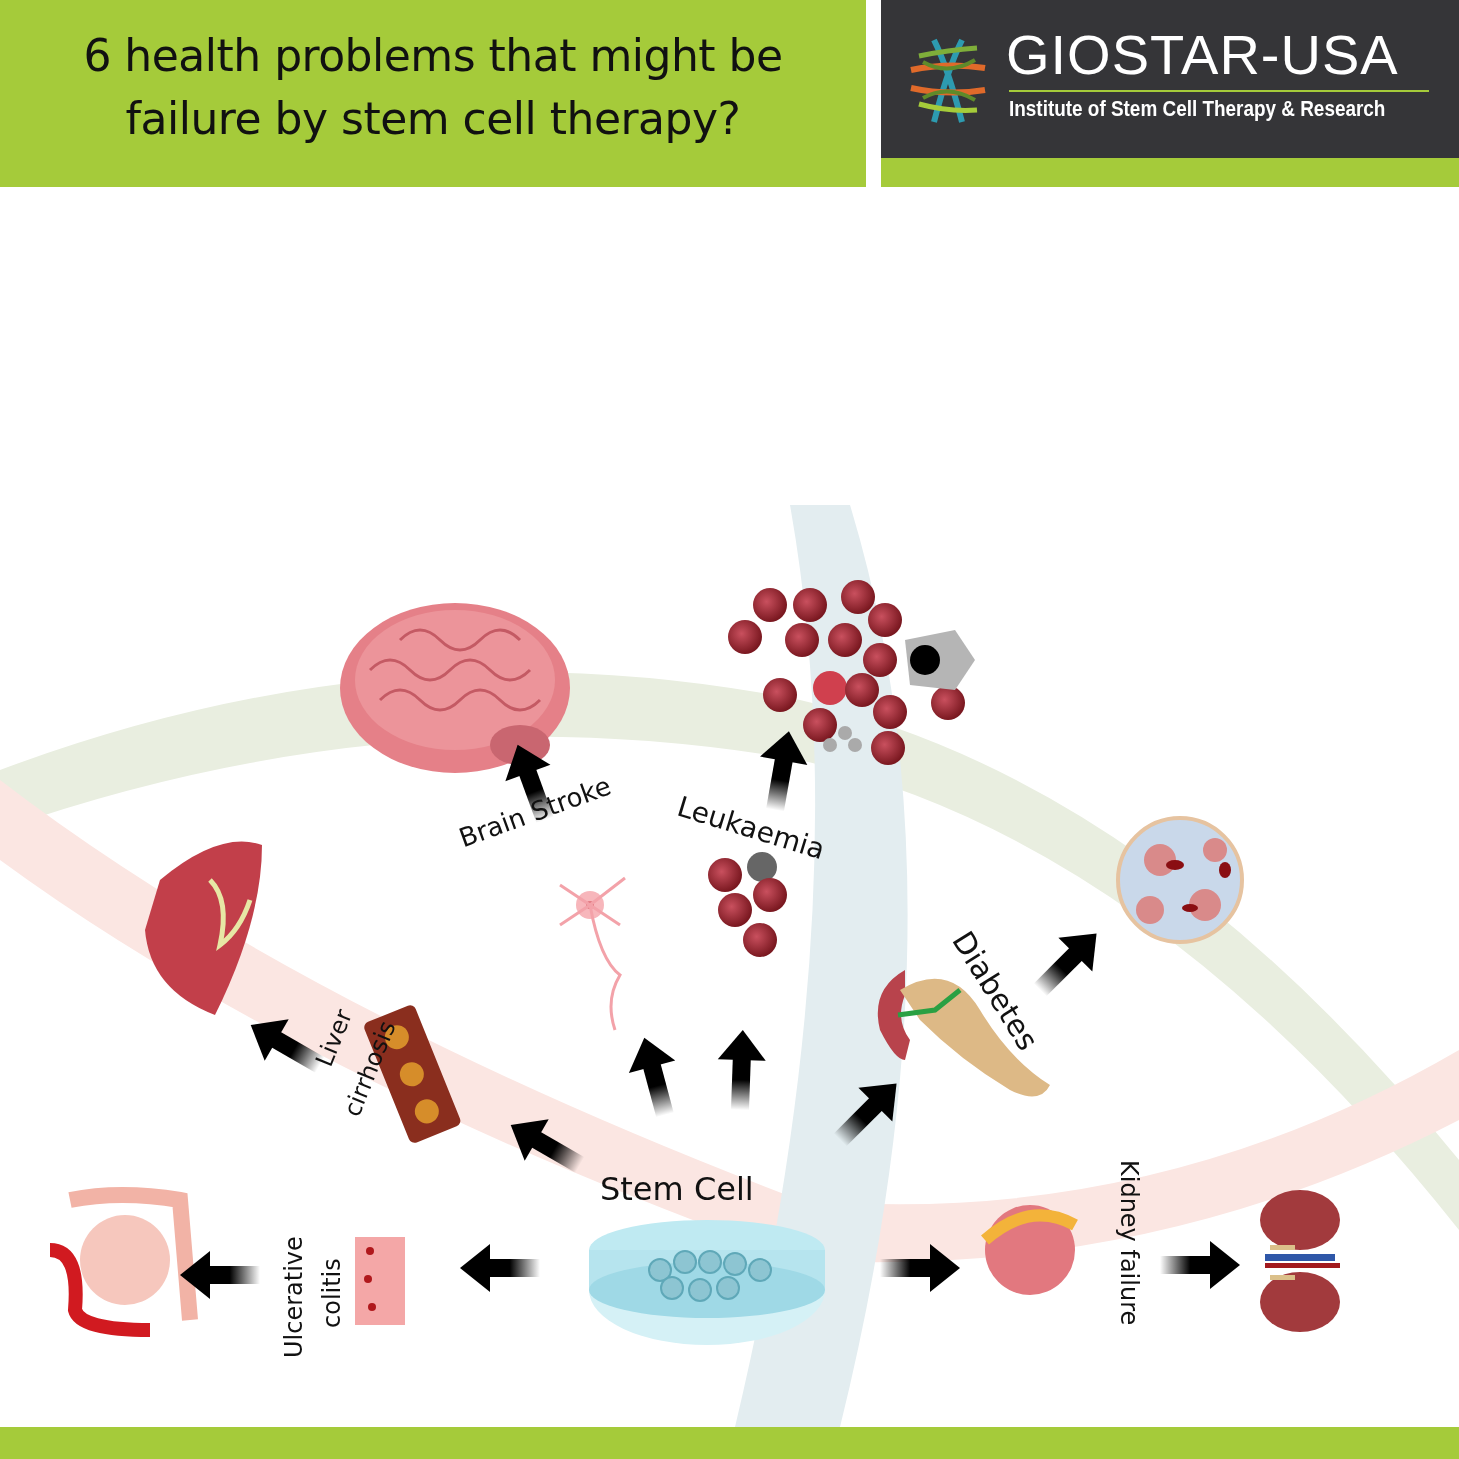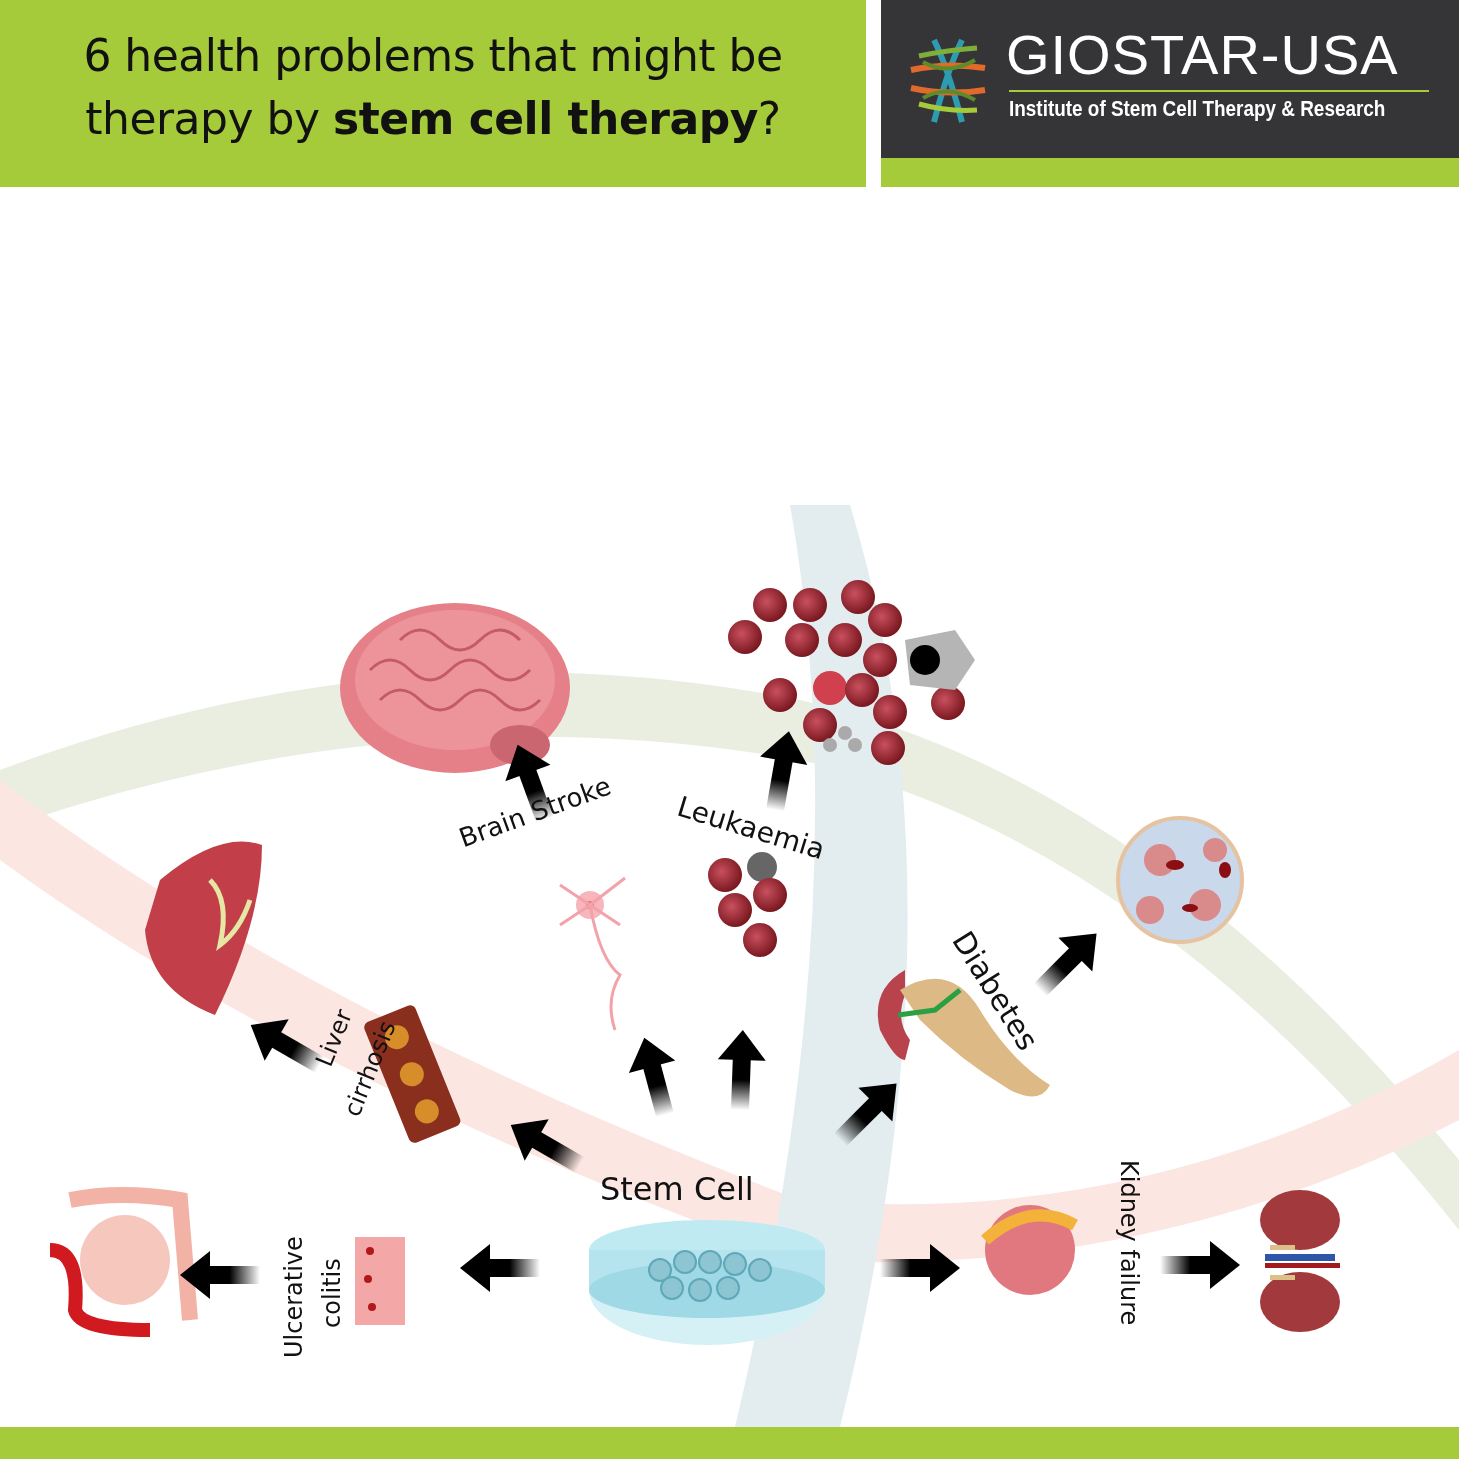--- a/index.html
+++ b/index.html
@@ -1,38 +1,38 @@
 <!DOCTYPE html>
 <html><head>
 <meta charset="utf-8">
 <style>
   html, body { margin:0; padding:0; }
   body { width:1459px; height:1459px; position:relative; overflow:hidden; background:#ffffff; font-family:"DejaVu Sans", sans-serif; }
   .hdr-left { position:absolute; left:0; top:0; width:866px; height:187px; background:#a5cb3a; }
   .hdr-left .line { position:absolute; left:0; width:866px; text-align:center; font-size:44px; color:#111; letter-spacing:-0.5px; white-space:nowrap; }
   .hdr-left .l1 { top:30px; }
   .hdr-left .l2 { top:93px; }
-  .hdr-left b { font-weight:bold;margin-top:48px; }
+  .hdr-left b { font-weight:normal;margin-top:48px; }
   .hdr-right { position:absolute; left:881px; top:0; width:578px; height:187px; background:#a5cb3a;padding-left:24px; }
   .hdr-right .dark { position:absolute; left:0; top:0; width:578px; height:158px; background:#353538; }
   .brand-name { position:absolute; left:125px; top:22px; font-family:"Liberation Sans", sans-serif; font-size:56px; color:#fff; letter-spacing:1px; white-space:nowrap; }
   .brand-rule { position:absolute; left:128px; top:90px; width:420px; height:2px; background:#a5cb3a; }
   .brand-sub { position:absolute; left:128px; top:96px; font-family:"Liberation Sans", sans-serif; font-size:22px; font-weight:bold; color:#fff; transform:scaleX(0.86); transform-origin:left top; white-space:nowrap; }
   .logo-mark { position:absolute; left:28px; top:38px; width:78px; height:86px; }
   .footer-bar { position:absolute; left:0; top:1427px; width:1459px; height:32px; background:#a5cb3a; }
   .diagram { position:absolute; left:0; top:187px; width:1459px; height:1240px; }
   .lbl { position:absolute; font-family:"DejaVu Sans", sans-serif; color:#111; white-space:nowrap; font-size:26px; }
   .stem-lbl { position:absolute; left:600px; top:1170px; font-size:32px; font-weight:normal; color:#111; white-space:nowrap; }
 </style>
 </head>
 <body>
 
 <div class="hdr-left">
   <div class="line l1">6 health problems that might be</div>
-  <div class="line l2"><span>therapy by </span><b>stem cell therapy</b><span>?</span></div>
+  <div class="line l2"><span>failure by </span><b>stem cell therapy</b><span>?</span></div>
 </div>
 
 <div class="hdr-right">
   <div class="dark">
     <svg class="logo-mark" viewBox="0 0 78 86">
       <path d="M25 2 Q39 30 53 84" stroke="#2d9bb0" stroke-width="6" fill="none"></path>
       <path d="M53 2 Q39 30 25 84" stroke="#2d9bb0" stroke-width="6" fill="none"></path>
       <path d="M10 18 Q39 12 68 10" stroke="#7fae3a" stroke-width="5" fill="none"></path>
       <path d="M2 32 Q39 24 76 30" stroke="#e06a2a" stroke-width="6" fill="none"></path>
       <path d="M2 50 Q39 58 76 52" stroke="#e06a2a" stroke-width="6" fill="none"></path>

